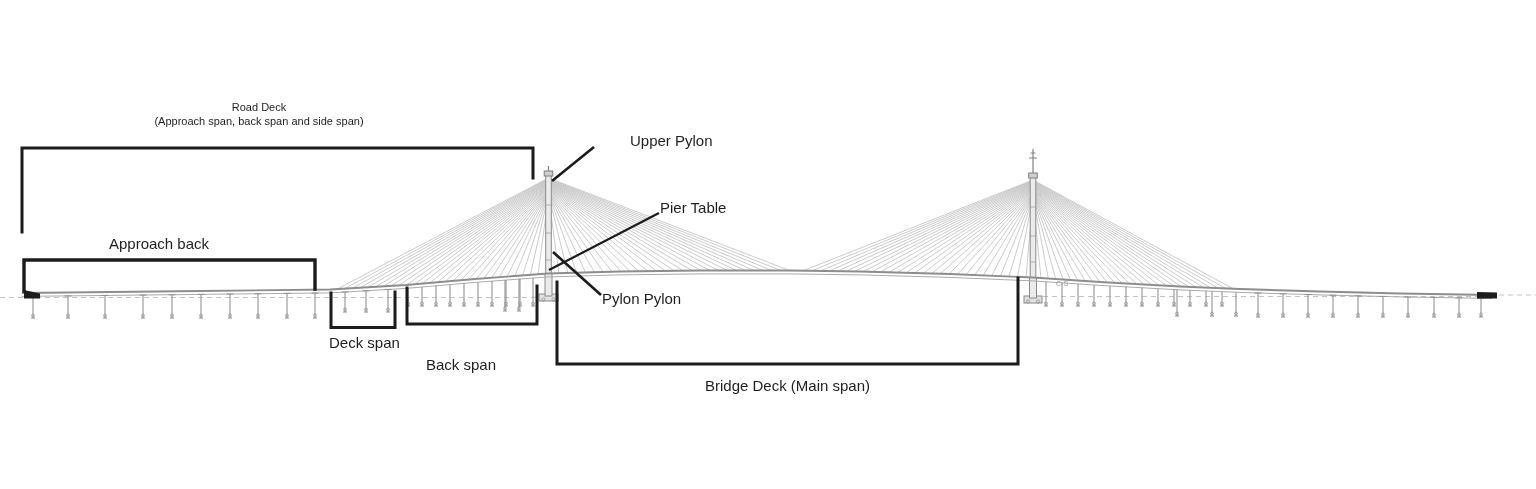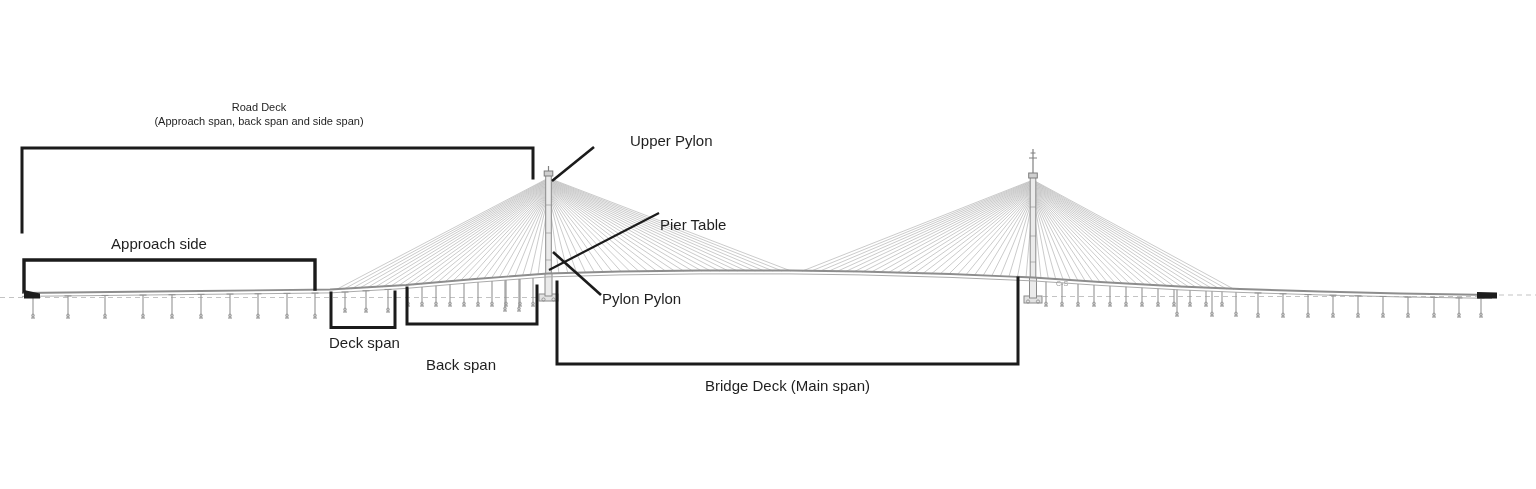--- a/index.html
+++ b/index.html
@@ -14,21 +14,21 @@
   .lbl{
     position:absolute;
     font:15px/1.25 "Liberation Sans",sans-serif;
     color:#1f1f1f;
     white-space:nowrap;
   }
   .lbl.center{text-align:center;white-space:normal;}
   #road-deck-label{left:20px;top:101px;width:478px;font-size:11px;}
   #approach-span-label{left:24px;top:235px;width:270px;}
   #upper-pylon-label{left:594px;top:132px;margin-left:36px;}
-  #pier-table-label{left:660px;top:216px;text-align:center;}
+  #pier-table-label{left:660px;top:199px;text-align:center;}
   #lower-pylon-label{left:602px;top:290px;}
   #side-span-label{left:329px;top:334px;}
   #back-span-label{left:426px;top:356px;}
   #bridge-deck-label{left:557px;top:341px;width:461px;margin-top:36px;}
   #pier-code-label{left:1056px;top:280px;font-size:7px;color:#9a9a9a;}
 </style>
 </head>
 <body>
 
 <div class="stage">
@@ -368,21 +368,21 @@
         <line x1="659" y1="213" x2="549" y2="270" stroke="#1b1b1b" stroke-width="2.2"></line>
         <line x1="601" y1="295" x2="553" y2="252" stroke="#1b1b1b" stroke-width="2.6"></line>
       </g>
     </svg>
 
   <div class="lbl center" id="road-deck-label">
     <div>Road Deck</div>
     <div>(Approach span, back span and side span)</div>
   </div>
 
-  <div class="lbl center" id="approach-span-label">Approach side</div>
+  <div class="lbl center" id="approach-span-label">Approach back</div>
 
   <div class="lbl" id="upper-pylon-label">Upper Pylon</div>
 
   <div class="lbl" id="pier-table-label">Pier Table</div>
 
   <div class="lbl" id="lower-pylon-label">Pylon Pylon</div>
 
   <div class="lbl" id="side-span-label">Deck span</div>
 
   <div class="lbl" id="back-span-label">Back span</div>

